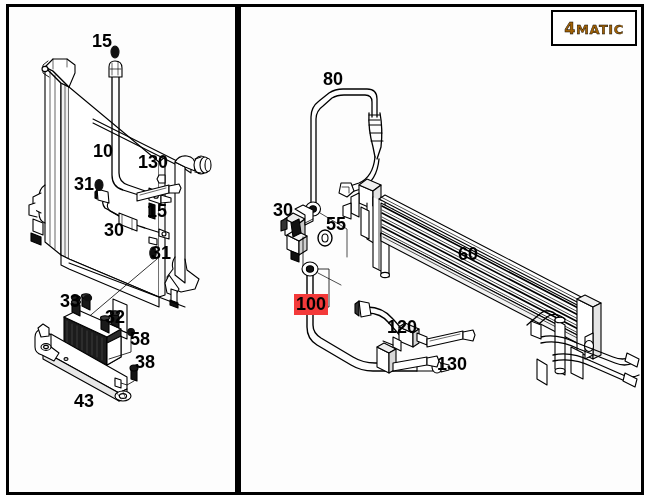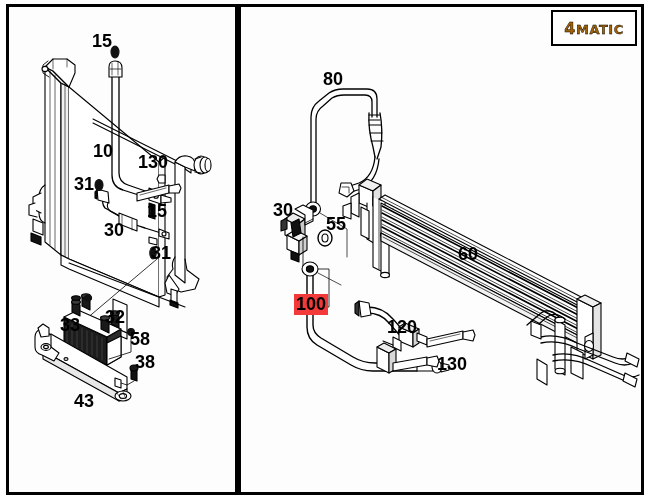--- a/index.html
+++ b/index.html
@@ -288,21 +288,21 @@
   </div>
 
   <div id="callout-layer">
       <div class="lbl" style="left: 92px; top: 32px;">15</div>
       <div class="lbl" style="left: 93px; top: 130px; margin-top: 12px;">10</div>
       <div class="lbl" style="left: 138px; top: 153px;">130</div>
       <div class="lbl" style="left: 74px; top: 175px;">31</div>
       <div class="lbl" style="left: 147px; top: 202px;">15</div>
       <div class="lbl" style="left: 104px; top: 221px;">30</div>
       <div class="lbl" style="left: 151px; top: 244px;">31</div>
-      <div class="lbl" style="left: 60px; top: 292px; margin-top: 24px;">33</div>
+      <div class="lbl" style="left: 60px; top: 292px;">33</div>
       <div class="lbl" style="left: 105px; top: 308px; text-align: right;">32</div>
       <div class="lbl" style="left: 130px; top: 330px;">58</div>
       <div class="lbl" style="left: 135px; top: 353px;">38</div>
       <div class="lbl" style="left: 74px; top: 392px;">43</div>
       <div class="lbl" style="left: 323px; top: 70px;">80</div>
       <div class="lbl" style="left: 273px; top: 201px;">30</div>
       <div class="lbl" style="left: 326px; top: 215px;">55</div>
       <div class="lbl" style="left: 458px; top: 245px;">60</div>
       <div class="lbl hl" style="left: 294px; top: 294px; background: rgb(243, 58, 58); color: #000000;">100</div>
       <div class="lbl" style="left: 387px; top: 318px;">120</div>

